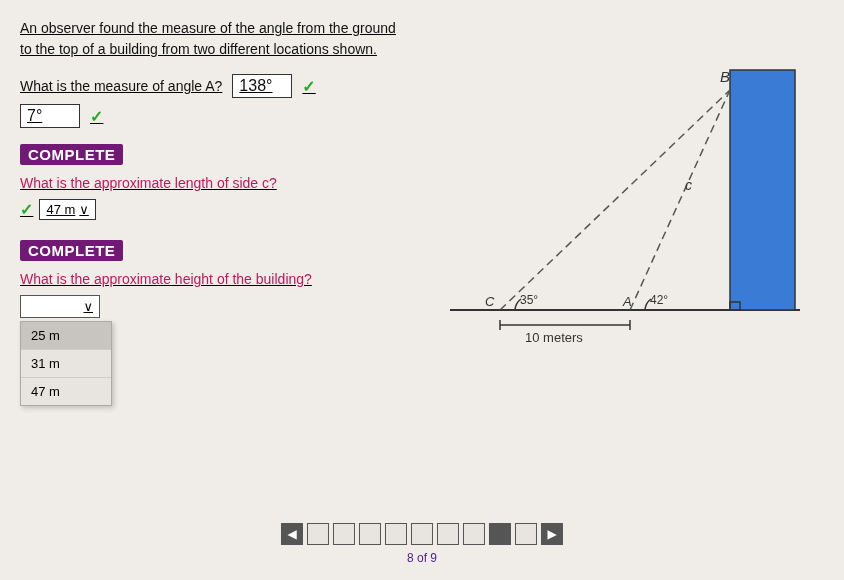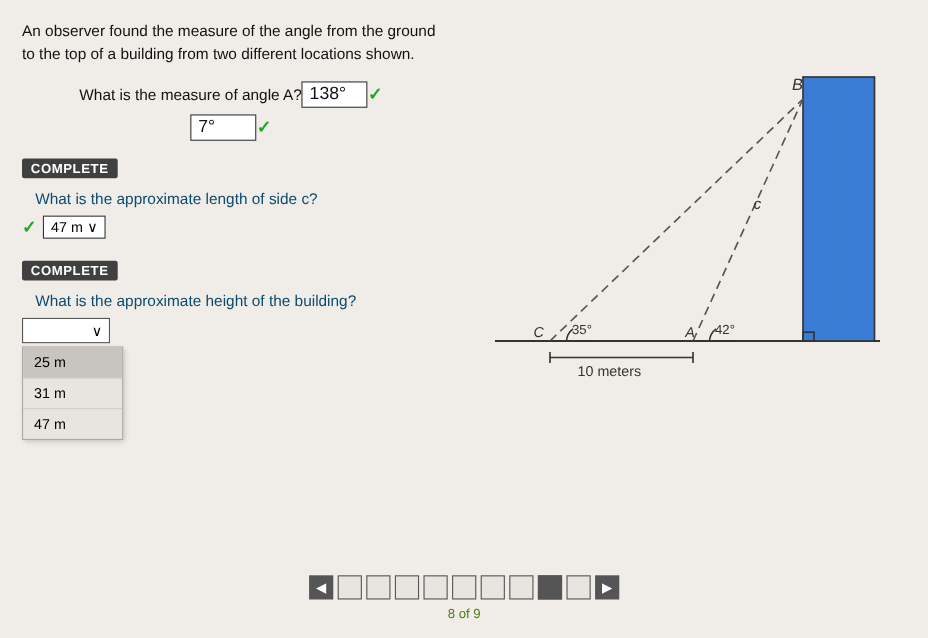--- a/index.html
+++ b/index.html
@@ -16,70 +16,69 @@
     .main-container {
       display: flex;
       width: 100%;
       height: 100%;
     }
 
     .left-panel {
       width: 420px;
       padding: 18px 20px;
       flex-shrink: 0;
+      text-decoration: underline;
     }
 
     .problem-text {
       font-size: 14px;
       line-height: 1.5;
       color: #111;
       margin-bottom: 14px;
     }
 
     .question-row {
       display: flex;
       align-items: center;
-      gap: 0;
+      gap: 10px;
       margin-bottom: 6px;
       font-size: 14px;
       color: #111;
-      justify-content: center;
     }
 
     .answer-box {
       border: 1.5px solid #333;
       background: #fff;
       padding: 2px 6px;
       font-size: 16px;
       min-width: 60px;
     }
 
     .check-mark {
       color: #2a2;
       font-size: 16px;
       font-weight: bold;
     }
 
     .complete-badge {
       display: inline-block;
-      background: #404040;
+      background: #701a75;
       color: #fff;
-      font-size: 12px;
+      font-size: 15px;
       font-weight: bold;
       padding: 2px 8px;
       border-radius: 2px;
       margin: 10px 0 10px 0;
       letter-spacing: 0.5px;
     }
 
     .question-text {
       font-size: 14px;
-      color: #0c4a6e;
+      color: #be185d;
       margin-bottom: 8px;
-      margin-left: 12px;
     }
 
     .answer-with-check {
       display: flex;
       align-items: center;
       gap: 6px;
       margin-bottom: 10px;
     }
 
     .dropdown-answer {
@@ -173,21 +172,21 @@
       background: #e8e4df;
       cursor: pointer;
     }
 
     .nav-square.filled {
       background: #555;
     }
 
     .nav-label {
       font-size: 12px;
-      color: #4d7c0f;
+      color: #4c1d95;
       text-align: center;
       margin-top: 20px;
       width: 100%;
     }
 
     .nav-wrapper {
       position: absolute;
       bottom: 15px;
       left: 50%;
       transform: translateX(-50%);

